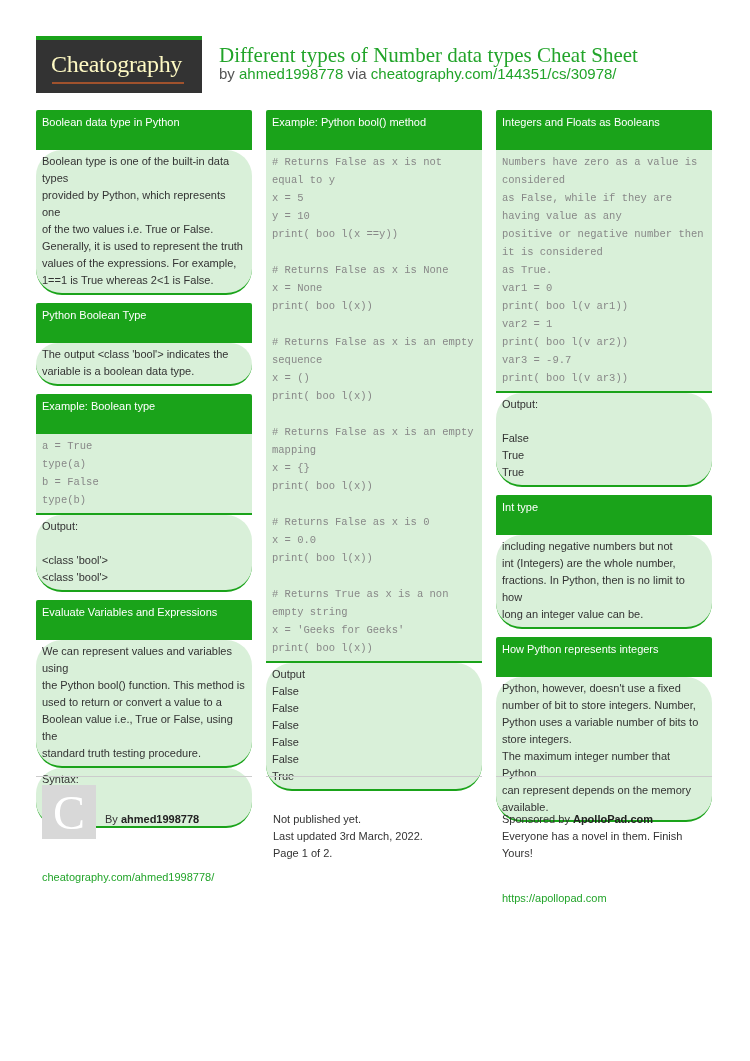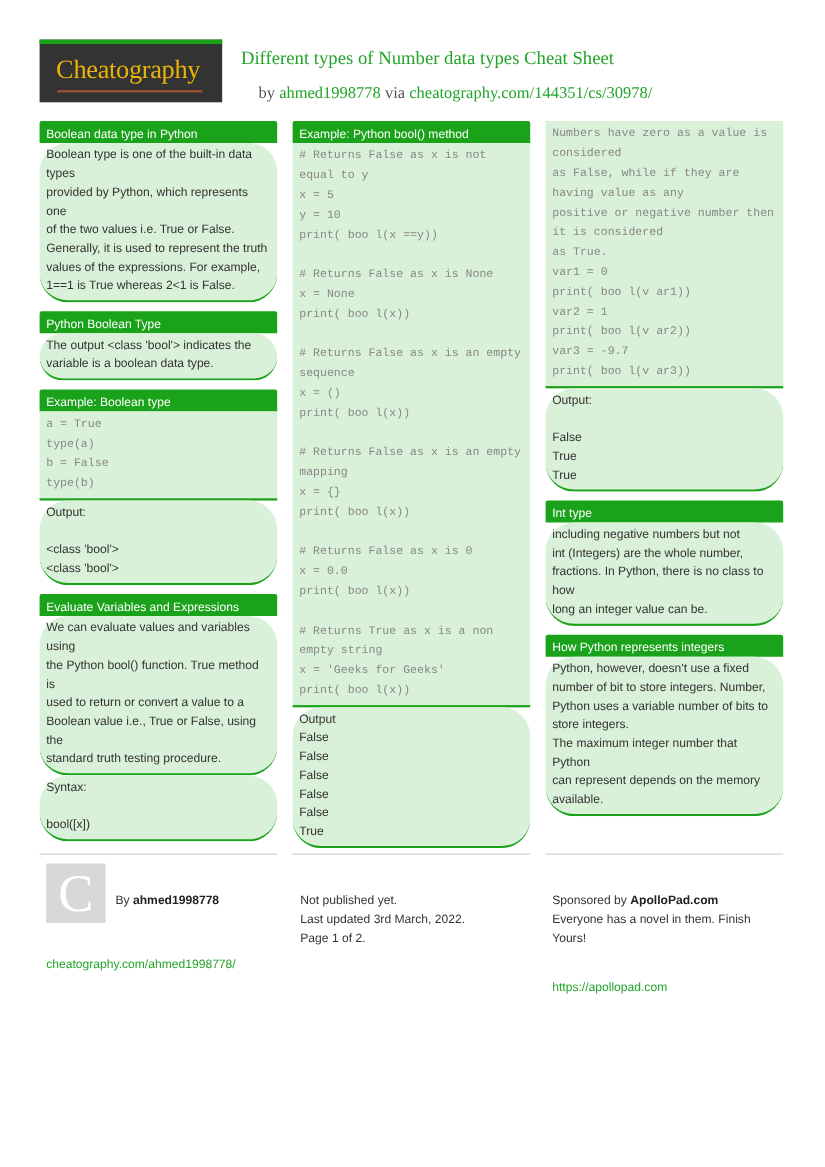--- a/index.html
+++ b/index.html
@@ -1,32 +1,32 @@
 <!DOCTYPE html>
 <html><head>
 <meta charset="utf-8">
 <style>
   html, body { margin: 0; padding: 0; background: #ffffff; }
   body { width: 750px; height: 1061px; position: relative; font-family: "Liberation Sans", sans-serif; color: #333333; overflow: hidden; }
 
   .logo { position: absolute; left: 36px; top: 36px; width: 166px; height: 57px; background: #333333; border-top: 4px solid #1aa31a; box-sizing: border-box; }
-  .logo-text { position: absolute; left: 15px; top: 11px; font-family: "Liberation Serif", serif; font-size: 24px; color: #eab308; letter-spacing: -0.3px; }
+  .logo-text { position: absolute; left: 15px; top: 11px; font-family: "Liberation Serif", serif; font-size: 24px; color: #fef9c3; letter-spacing: -0.3px; }
   .logo-underline { position: absolute; left: 16px; top: 42px; width: 132px; height: 2px; background: #a0522d; }
 
-  .title { position: absolute; left: 219px; top: 43px; font-family: "Liberation Serif", serif; font-size: 17px; color: #22a42a; white-space: nowrap; }
-  .byline { position: absolute; left: 219px; top: 77px; font-family: Liberation Serif, serif; font-size: 15px; color: #555555; white-space: nowrap; margin-left: 16px; }
+  .title { position: absolute; left: 219px; top: 43px; font-family: "Liberation Serif", serif; font-size: 21px; color: #22a42a; white-space: nowrap; }
+  .byline { position: absolute; left: 219px; top: 65px; font-family: Liberation Sans, sans-serif; font-size: 15px; color: #555555; white-space: nowrap; }
   .byline .lnk { color: #22a42a; }
 
   .col { position: absolute; top: 110px; width: 216px; }
   .col1 { left: 36px; }
   .col2 { left: 266px; }
   .col3 { left: 496px; }
 
   .block { margin-bottom: 8px; }
-  .block-head { background: #1aa31a; color: #ffffff; font-size: 11px; height: 20px; line-height: 24px; padding: 0 6px; border-radius: 2px 2px 0 0; }
+  .block-head { background: #1aa31a; color: #ffffff; font-size: 11px; height: 40px; line-height: 24px; padding: 0 6px; border-radius: 2px 2px 0 0; }
   .sect { background: #d9f0d9; border-bottom: 2px solid #1aa31a; padding: 3px 6px 4px 6px; }
   .txt { font-size: 11px; line-height: 17px; color: #333333; border-radius: 26px; }
   .code { font-family: "Liberation Mono", monospace; font-size: 10.5px; line-height: 18px; color: #888888; white-space: pre; }
   .blank { height: 17px; }
   .cblank { height: 18px; }
 
   .footer-rule { position: absolute; top: 776px; height: 1px; background: #cccccc; }
   .avatar { position: absolute; left: 42px; top: 785px; width: 54px; height: 54px; background: #d8d8d8; }
   .avatar-letter { position: absolute; left: 0; top: 0; width: 54px; text-align: center; font-family: "Liberation Serif", serif; font-size: 48px; line-height: 56px; color: #ffffff; }
   .foot-txt { position: absolute; font-size: 11px; line-height: 17.5px; color: #333333; white-space: nowrap; margin-top: 26px; }
@@ -76,22 +76,22 @@
       <div>Output:</div>
       <div class="blank"></div>
       <div>&lt;class 'bool'&gt;</div>
       <div>&lt;class 'bool'&gt;</div>
     </div>
   </div>
 
   <div class="block">
     <div class="block-head">Evaluate Variables and Expressions</div>
     <div class="sect txt">
-      <div>We can evaluate values and variables using</div>
-      <div>the Python bool() function. True method is</div>
+      <div>We can represent values and variables using</div>
+      <div>the Python bool() function. This method is</div>
       <div>used to return or convert a value to a</div>
       <div>Boolean value i.e., True or False, using the</div>
       <div>standard truth testing procedure.</div>
     </div>
     <div class="sect txt">
       <div>Syntax:</div>
       <div class="blank"></div>
       <div>bool([x])</div>
     </div>
   </div>
@@ -108,36 +108,37 @@
       <div>False</div>
       <div>False</div>
       <div>False</div>
       <div>True</div>
     </div>
   </div>
 </div>
 
 <div class="col col3">
   <div class="block">
+    <div class="block-head">Integers and Floats as Booleans</div>
     <div class="sect code"><div>Numbers have zero as a value is</div><div>considered</div><div>as False, while if they are</div><div>having value as any</div><div>positive or negative number then</div><div>it is considered</div><div>as True.</div><div>var1 = 0</div><div>print( boo l(v ar1))</div><div>var2 = 1</div><div>print( boo l(v ar2))</div><div>var3 = -9.7</div><div>print( boo l(v ar3))</div></div>
     <div class="sect txt">
       <div>Output:</div>
       <div class="blank"></div>
       <div>False</div>
       <div>True</div>
       <div>True</div>
     </div>
   </div>
 
   <div class="block">
     <div class="block-head">Int type</div>
     <div class="sect txt">
       <div>including negative numbers but not</div>
       <div>int (Integers) are the whole number,</div>
-      <div>fractions. In Python, there is no class to how</div>
+      <div>fractions. In Python, then is no limit to how</div>
       <div>long an integer value can be.</div>
     </div>
   </div>
 
   <div class="block">
     <div class="block-head">How Python represents integers</div>
     <div class="sect txt">
       <div>Python, however, doesn't use a fixed</div>
       <div>number of bit to store integers. Number,</div>
       <div>Python uses a variable number of bits to</div>

